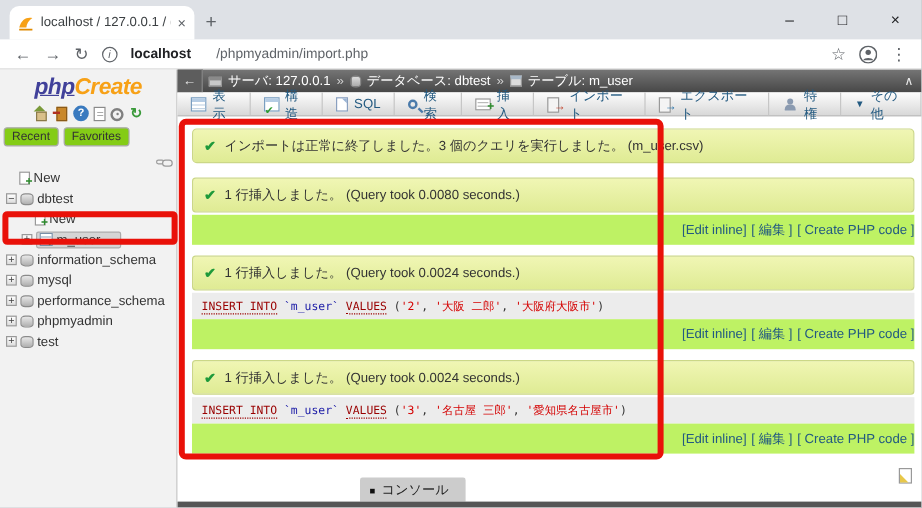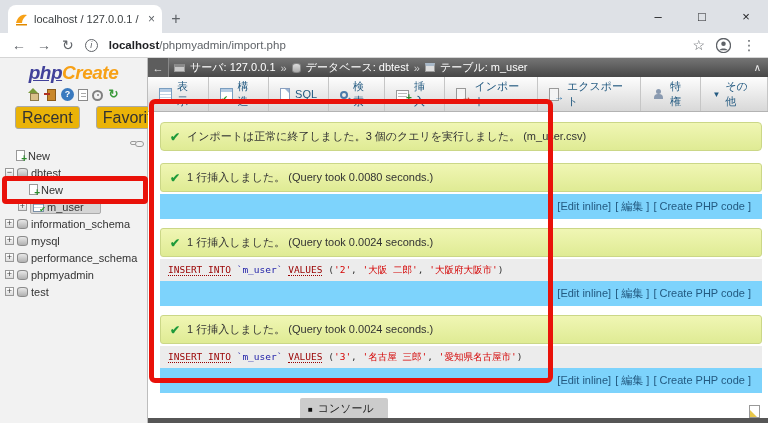--- a/index.html
+++ b/index.html
@@ -16,31 +16,31 @@
             font-size:16px; color:#5f6368; }
   .win-controls { margin-left:auto; display:flex; height:33px; }
   .win-controls span { width:44px; display:flex; align-items:center; justify-content:center;
                        font-size:13px; color:#202124; }
   .addressbar { height:25px; background:#fff; border-bottom:1px solid #d5d5d5; display:flex;
                 align-items:center; gap:11px; padding:0 12px; color:#5f6368; }
   .navic { font-size:14px; }
   .info-badge { width:13px; height:13px; border:1.2px solid #5f6368; border-radius:50%;
                 font-size:9px; font-style:italic; display:flex; align-items:center; justify-content:center; }
   .url { flex:1; font-size:11.5px; }
-  .url .host { color:#202124;font-weight:bold; } .url .path { color:#5f6368; }
+  .url .host { color:#202124;font-weight:bold; } .url .path { color:#5f6368;padding-left:21px; }
   .avatar { width:15px; height:15px; }
 
   
   .app { display:flex; height:365px; }
   .sidebar { width:148px; background:#f2f2f2; border-right:1px solid #bdbdbd; font-size:11px; position:relative; }
   .logo { text-align:center; padding-top:4px; font-style:italic; font-weight:bold; font-size:19px; letter-spacing:-0.5px; }
   .logo .php { color:#41419a;text-decoration:underline; } .logo .myadmin { color:#f7a117; }
   .icon-row { display:flex; justify-content:center; align-items:center; gap:4px; padding:4px 0 3px; height:20px; }
   .qbtns { display:flex; gap:4px; padding:2px 3px; }
-  .qbtn { background:#eab308; border:1px solid #a9a9a9; border-radius:3px; padding:1.5px 6px; font-size:16px; color:#333;margin-left:12px; }
+  .qbtn { background:#84cc16; border:1px solid #a9a9a9; border-radius:3px; padding:1.5px 6px; font-size:10px; color:#333; }
   .linkrow { text-align:right; padding:4px 10px 2px 0; height:14px; }
 
   
   .hicon { width:13px; height:13px; position:relative; display:inline-block; }
   .hi-home:before { content:""; position:absolute; left:1px; top:0; border-left:5.5px solid transparent;
       border-right:5.5px solid transparent; border-bottom:5px solid #7a9a3a; }
   .hi-home:after { content:""; position:absolute; left:3px; top:5px; width:7px; height:6px; background:#d9c08a; border:1px solid #8a7a4a; }
   .hi-door:before { content:""; position:absolute; left:3px; top:1px; width:7px; height:10px; background:#c9882b; border:1px solid #8a5a1a; }
   .hi-door:after { content:""; position:absolute; left:0; top:5px; width:6px; height:2px; background:#b03020; }
   .hi-help { background:#3a7abf; border-radius:50%; color:#fff; font-size:9px; font-weight:bold; text-align:center; line-height:13px; }
@@ -73,21 +73,21 @@
   .crumbbar { height:19px; background:linear-gradient(#757575,#474747); color:#fff; display:flex;
       align-items:center; gap:5px; font-size:11px; padding-right:7px; }
   .hide-nav { width:21px; height:19px; background:#5d5d5d; border-right:1px solid #888;
       color:#e8e8e8; display:flex; align-items:center; justify-content:center; font-size:11px; }
   .ci { display:inline-block; flex:none; }
   .ci-server { width:11px; height:8px; background:#c9c9c9; border:1px solid #9a9a9a; border-top:3px solid #8a8a8a; }
   .ci-db { width:9px; height:10px; background:linear-gradient(#ddd,#aaa); border:1px solid #888; border-radius:4px/3px; }
   .ci-table { width:10px; height:9px; background:#ddd; border:1px solid #999; border-top:3px solid #a8b8c8; }
   .crumb-sep { color:#d0d0d0; }
   .collapse-ic { margin-left:auto; color:#ececec; font-size:10px; }
-  .menutabs { height:35px; background:linear-gradient(#fdfdfd,#d8d8d8); border-bottom:1px solid #b3b3b3;
+  .menutabs { height:20px; background:linear-gradient(#fdfdfd,#d8d8d8); border-bottom:1px solid #b3b3b3;
       display:flex; font-size:11px; color:#235a81; }
   .mtab { display:flex; align-items:center; gap:5px; padding:0 11px; border-right:1px solid #c6c6c6; cursor:pointer; }
   .ticon { width:13px; height:12px; position:relative; flex:none; display:inline-block; }
   .ti-browse, .ti-structure { background:#fff; border:1px solid #7a9ec0; }
   .ti-browse:before, .ti-structure:before { content:""; position:absolute; left:0; right:0; top:0; height:3px; background:#b5cce4; }
   .ti-browse:after, .ti-structure:after { content:""; position:absolute; left:0; right:0; top:5px; height:1px; background:#c4d4e4; box-shadow:0 3px 0 #c4d4e4; }
   .ti-structure:after { content:"✔"; position:absolute; right:-2px; bottom:-3px; color:#2e9a2e; font-size:9px; background:none; box-shadow:none; height:auto; }
   .ti-sql { background:#fff; border:1px solid #8aa0c0; width:10px; height:12px; }
   .ti-sql:after { content:""; position:absolute; right:0; top:0; border-left:4px solid transparent; border-top:4px solid #9ab4d4; }
   .ti-search { width:8px; height:8px; border:2px solid #4a7aaa; border-radius:50%; margin-top:1px; }
@@ -106,21 +106,21 @@
   .msg { background:linear-gradient(#f0f6b4,#dfeb94); border:1px solid #cbd787; border-radius:4px;
          padding:6px 9px; color:#333; display:flex; align-items:center; gap:7px; }
   .check { color:#1e9a3a; font-weight:bold; font-size:12px; }
   .import-msg { margin-bottom:12px; }
   .qblock { margin-bottom:9px; }
   .qblock .msg { margin-bottom:2px; border-radius:3px; }
   .sqlrow { background:#ececec; padding:5px 8px 4px; font-family:"DejaVu Sans Mono",monospace; font-size:9.5px; color:#333; }
   .kw { color:#990000; border-bottom:1px dotted #990000; }
   .ident { color:#1a1aa6; }
   .str { color:#d40000; }
-  .linksrow { background:#7dd3fc; padding:5px 11px; text-align:right; }
+  .linksrow { background:#bef264; padding:5px 0; text-align:right; }
   .linksrow a { color:#235a81; text-decoration:none; margin-left:4px; }
   .pgset-row { text-align:right; padding:3px 2px 0 0; height:18px; }
   .pgset { display:inline-block; width:11px; height:13px; background:#fff; border:1px solid #999; position:relative; }
   .pgset:after { content:""; position:absolute; left:0; bottom:0; border-right:7px solid transparent; border-bottom:7px solid #e8c84a; }
   .console-tab { position:absolute; left:152px; bottom:5px; background:#ccc; border-radius:2px 2px 0 0;
       padding:3px 14px 2px 8px; font-size:11px; color:#222; }
   .console-sq { font-size:8px; margin-right:5px; color:#111; }
   .bottom-strip { position:absolute; left:0; right:0; bottom:0; height:5px; background:#565656; }
 
   

